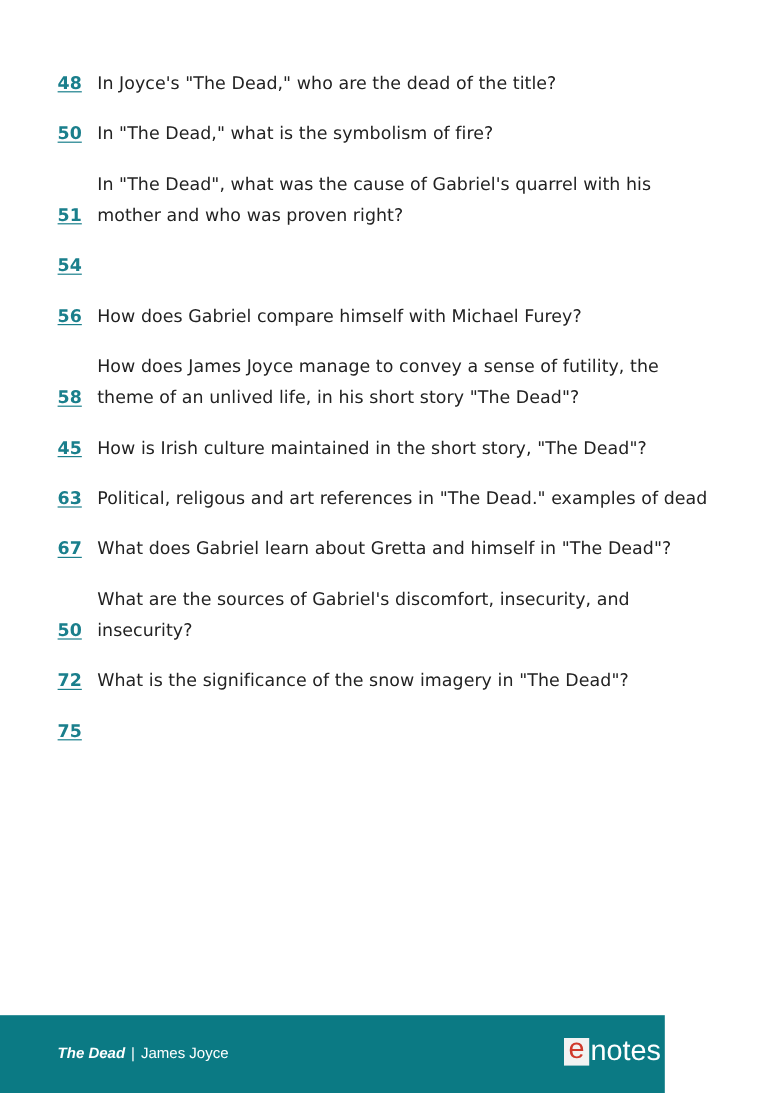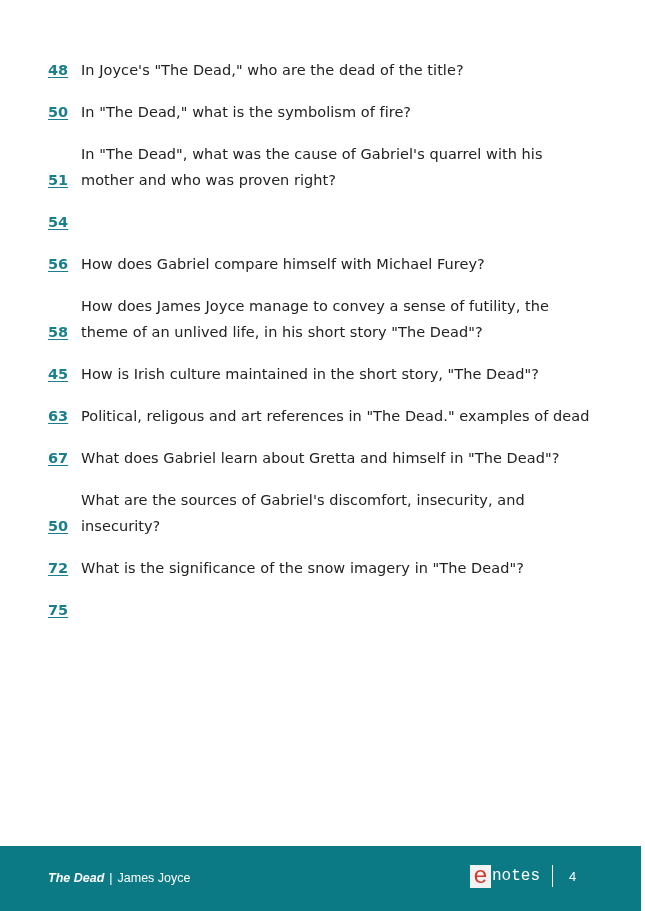--- a/index.html
+++ b/index.html
@@ -12,40 +12,40 @@
   .list { position: absolute; left: 48px; top: 57px; width: 560px; }
   .item { display: flex; align-items: flex-end; margin-bottom: 16px; }
   .num {
     flex: 0 0 33px; font-weight: bold; font-size: 14.5px; line-height: 26px;
     color: #1a7f8c; text-decoration: underline; text-underline-offset: 2px;
     cursor: pointer;
   }
   .q { font-size: 14.5px; line-height: 26px; color: #222; letter-spacing: 0.05px; }
   .q em { font-style: italic; }
   .footer {
-    position: absolute; left: 0; top: 846px; width: 641px; height: 65px;
+    position: absolute; left: 0; top: 846px; width: 554px; height: 65px;
     background: #0b7a84;
   }
   .footer-left {
     position: absolute; left: 48px; top: 25px; font-size: 12.5px; color: #ffffff;
     font-family: "Liberation Sans", sans-serif;
   }
   .footer-left .title { font-weight: bold; font-style: italic; }
   .footer-left .sep { margin: 0 5px; }
   .brand {
     position: absolute; left: 470px; top: 18px; display: flex; align-items: center;
   }
   .brand .e {
     display: inline-block; width: 21px; height: 23px; background: #f2f2f2;
     color: #d0392b; font-size: 24px; line-height: 20px; text-align: center;
     font-family: "Liberation Sans", sans-serif;
   }
   .brand .notes {
-    color: #ffffff; font-size: 16px; line-height: 24px; margin-left: 1px;
-    font-family: Liberation Mono, monospace;
+    color: #ffffff; font-size: 24px; line-height: 24px; margin-left: 1px;
+    font-family: Liberation Sans, sans-serif;
   }
   .brand .bar { width: 1px; height: 22px; background: #ffffff; margin-left: 12px; }
   .brand .page { color: #ffffff; font-size: 13px; margin-left: 16px; font-family: "Liberation Sans", sans-serif; }
 </style>
 </head>
 <body>
 
 <div class="list">
   <div class="item">
     <span class="num">48</span>

